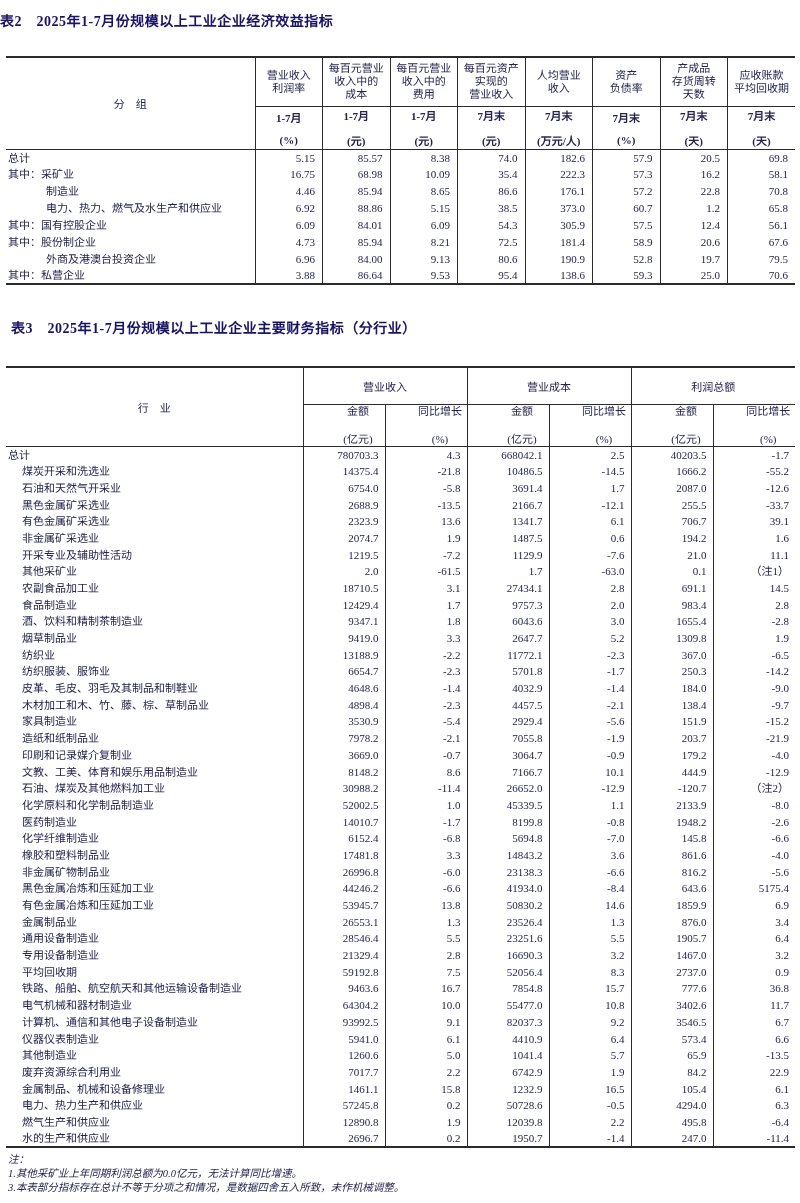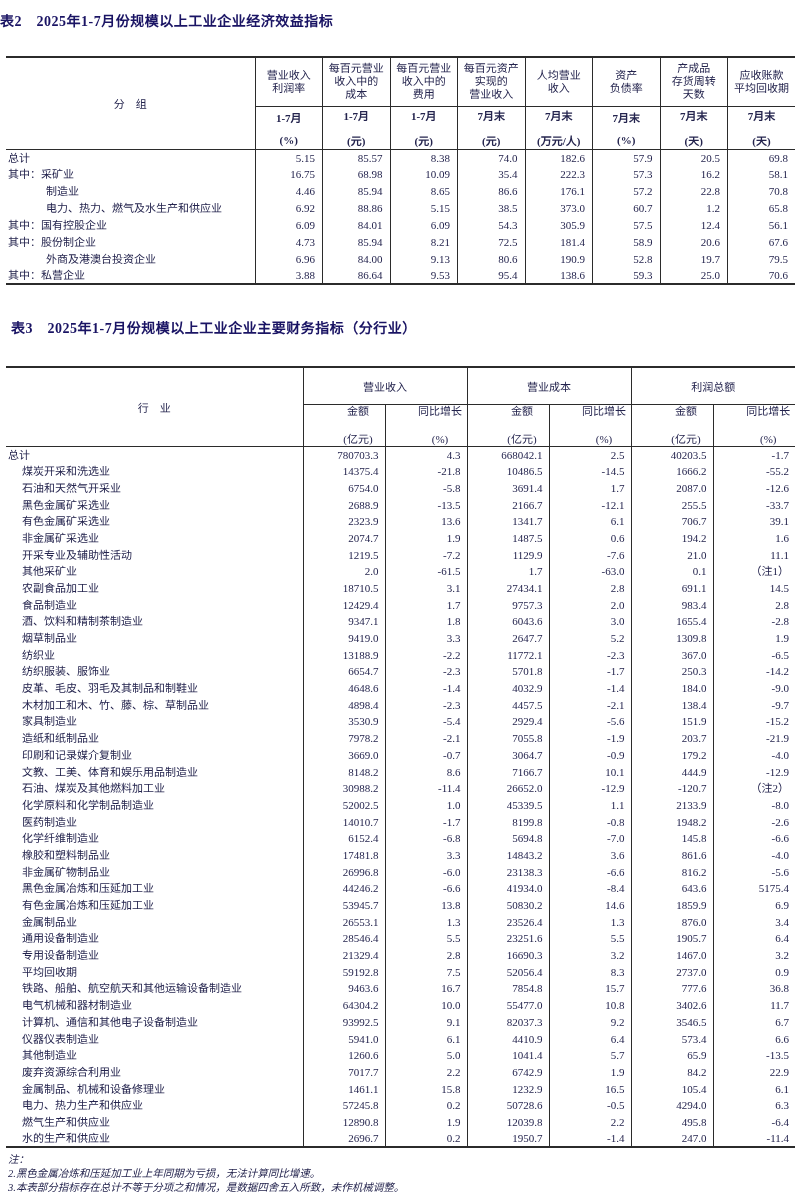--- a/index.html
+++ b/index.html
@@ -670,15 +670,15 @@
         <td class="num">1950.7</td>
         <td class="num">-1.4</td>
         <td class="num">247.0</td>
         <td class="num">-11.4</td>
       </tr>
     </tbody>
 </table>
 
 <div class="notes">
   <div>注：</div>
-  <div>2.黑色金属冶炼和压延加工业上年同期为亏损，无法计算同比增速。</div>
+  <div>1.其他采矿业上年同期利润总额为0.0亿元，无法计算同比增速。</div>
   <div>3.本表部分指标存在总计不等于分项之和情况，是数据四舍五入所致，未作机械调整。</div>
 </div>
 
 </body></html>

